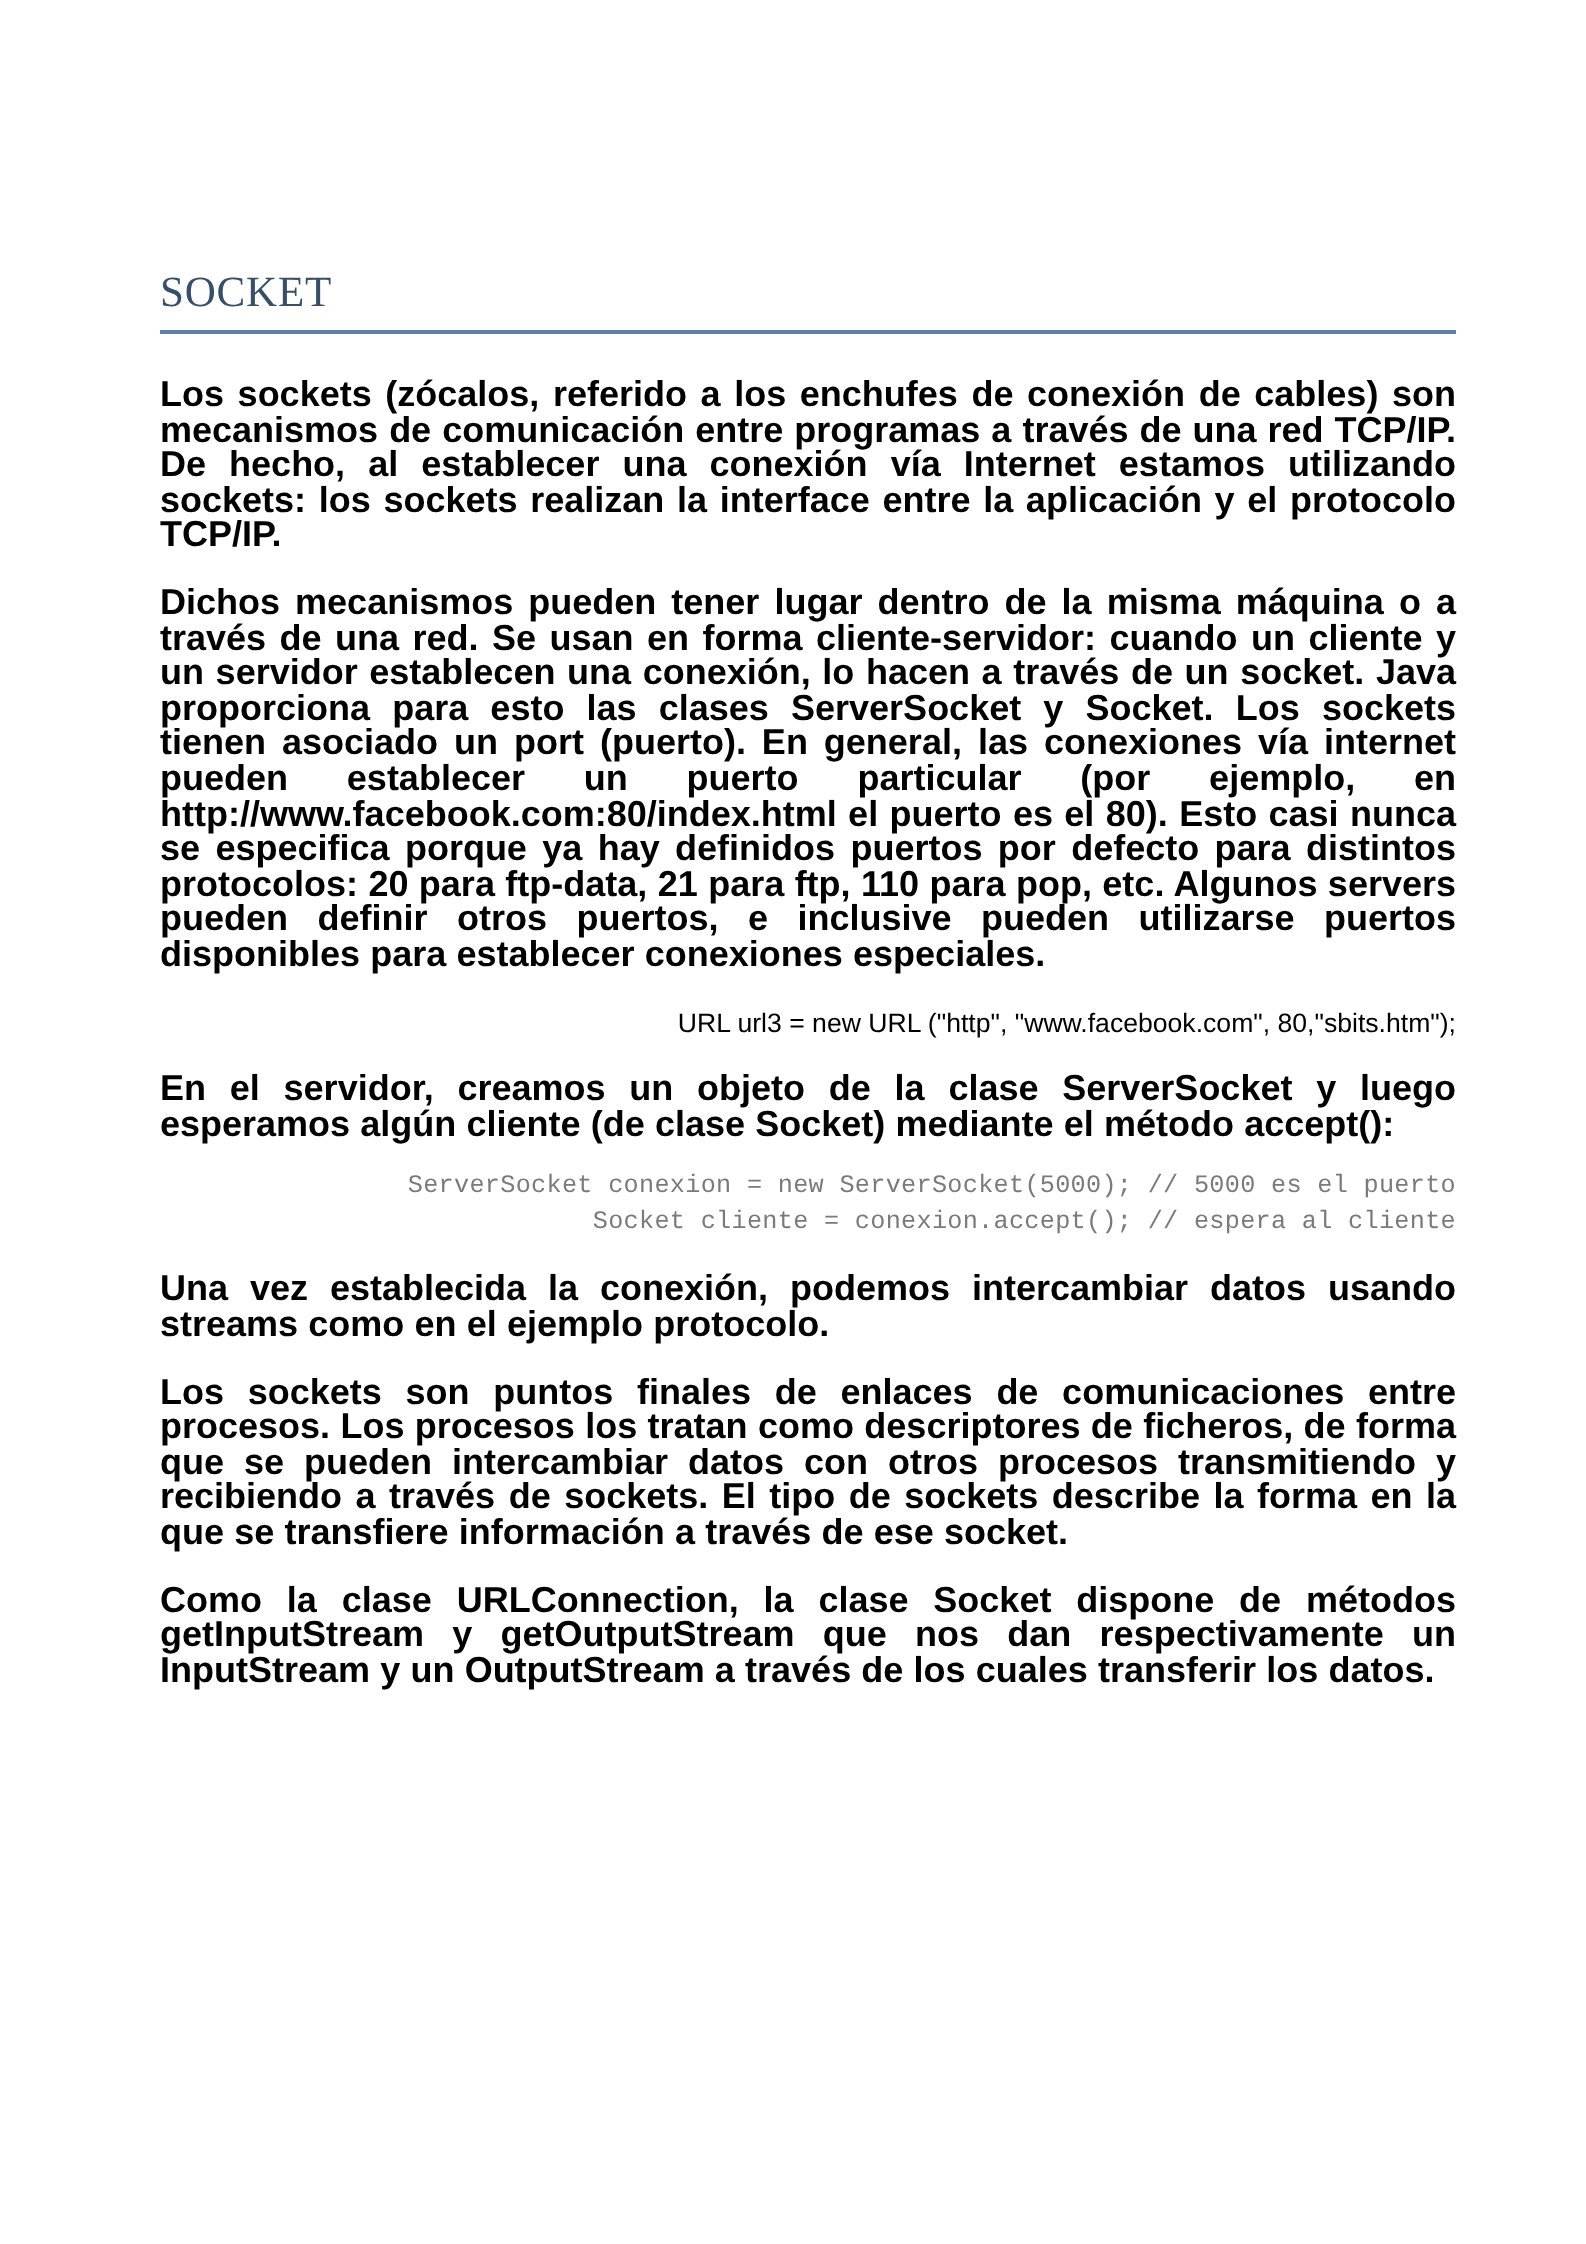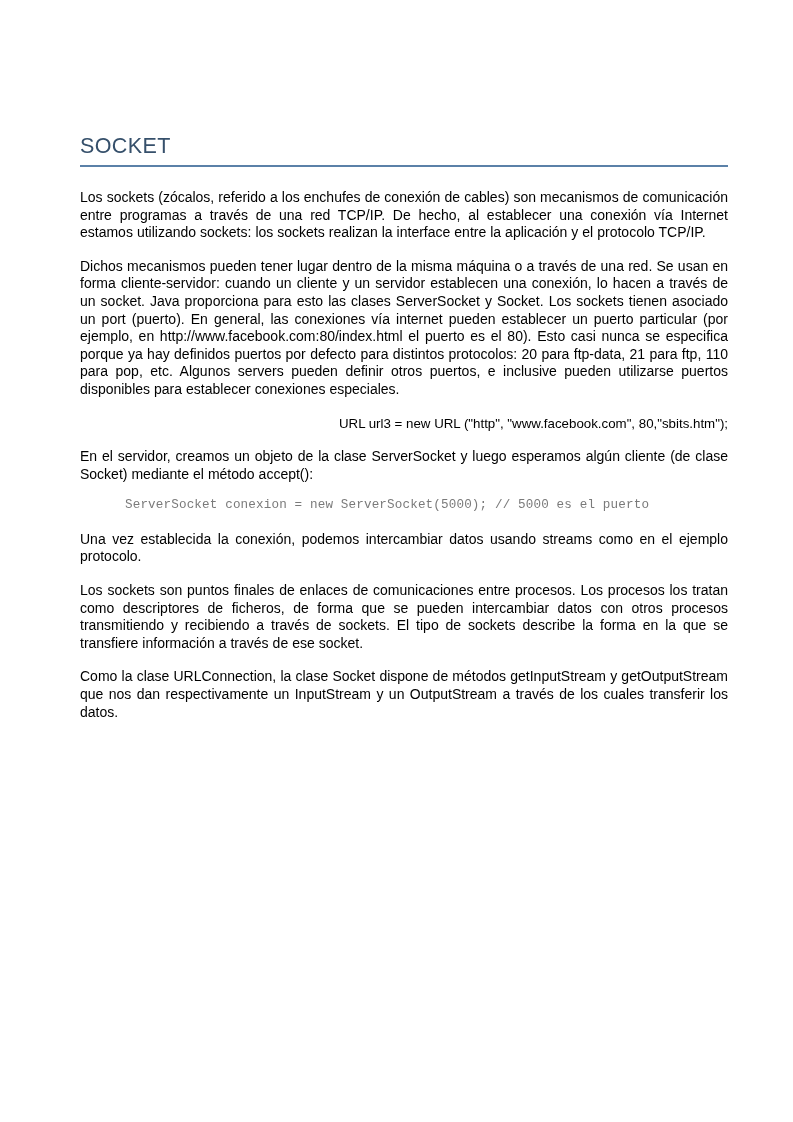--- a/index.html
+++ b/index.html
@@ -33,41 +33,42 @@
 
   
   .doc-title {
     font-size: 21.5px;
     font-weight: normal;
     color: #36506b;
     letter-spacing: 0.4px;
     line-height: 1.12;
     margin: 0 0 7px 0;
     padding: 0;
-    font-family: Liberation Sans, sans-serif;
+    font-family: Liberation Serif, serif;
   }
 
   .title-rule {
     width: 648px;
     height: 2px;
     background: #5b81a8;
     margin: 0 0 22px 0;
     border: 0;
   }
 
   
   p.body-text {
-    font-size: 14px;
+    font-size: 18px;
     line-height: 17.6px;
     text-align: justify;
     text-justify: inter-word;
     margin: 0 0 16px 0;
     padding: 0;
     color: #000000;
     word-spacing: 0.1px;
+    font-weight: bold;
   }
 
   p.body-text.tight-bottom {
     margin-bottom: 0;
   }
 
   
   .inline-code-line {
     font-size: 13.3px;
     line-height: 17.6px;
@@ -80,21 +81,21 @@
 
   
   pre.code-block {
     font-family: "Liberation Mono", "DejaVu Sans Mono", monospace;
     font-size: 12.6px;
     line-height: 17.5px;
     color: #7a7a7a;
     margin: 14px 0 16px 0;
     padding: 0 0 0 45px;
     white-space: pre;
-    text-align: left;
+    text-align: right;
     letter-spacing: 0.15px;
   }
 
   pre.code-block .code-line {
     display: block;
   }
 </style>
 </head>
 <body>
 
@@ -108,21 +109,21 @@
     <p class="body-text">Los sockets (zócalos, referido a los enchufes de conexión de cables) son mecanismos de comunicación entre programas a través de una red TCP/IP. De hecho, al establecer una conexión vía Internet estamos utilizando sockets: los sockets realizan la interface entre la aplicación y el protocolo TCP/IP.</p>
 
     <p class="body-text">Dichos mecanismos pueden tener lugar dentro de la misma máquina o a través de una red. Se usan en forma cliente-servidor: cuando un cliente y un servidor establecen una conexión, lo hacen a través de un socket. Java proporciona para esto las clases ServerSocket y Socket. Los sockets tienen asociado un port (puerto). En general, las conexiones vía internet pueden establecer un puerto particular (por ejemplo, en http://www.facebook.com:80/index.html el puerto es el 80). Esto casi nunca se especifica porque ya hay definidos puertos por defecto para distintos protocolos: 20 para ftp-data, 21 para ftp, 110 para pop, etc. Algunos servers pueden definir otros puertos, e inclusive pueden utilizarse puertos disponibles para establecer conexiones especiales.</p>
 
 
     <div class="inline-code-line">URL url3 = new URL ("http", "www.facebook.com", 80,"sbits.htm");</div>
 
 
     <p class="body-text tight-bottom">En el servidor, creamos un objeto de la clase ServerSocket y luego esperamos algún cliente (de clase Socket) mediante el método accept():</p>
 
-    <pre class="code-block"><span class="code-line">ServerSocket conexion = new ServerSocket(5000); // 5000 es el puerto</span></pre>
+    <pre class="code-block"><span class="code-line">ServerSocket conexion = new ServerSocket(5000); // 5000 es el puerto</span><span class="code-line">Socket cliente = conexion.accept(); // espera al cliente</span></pre>
 
 
 
     <p class="body-text">Una vez establecida la conexión, podemos intercambiar datos usando streams como en el ejemplo protocolo.</p>
 
     <p class="body-text">Los sockets son puntos finales de enlaces de comunicaciones entre procesos. Los procesos los tratan como descriptores de ficheros, de forma que se pueden intercambiar datos con otros procesos transmitiendo y recibiendo a través de sockets. El tipo de sockets describe la forma en la que se transfiere información a través de ese socket.</p>
 
     <p class="body-text">Como la clase URLConnection, la clase Socket dispone de métodos getInputStream y getOutputStream que nos dan respectivamente un InputStream y un OutputStream a través de los cuales transferir los datos.</p>
 
   </div>

